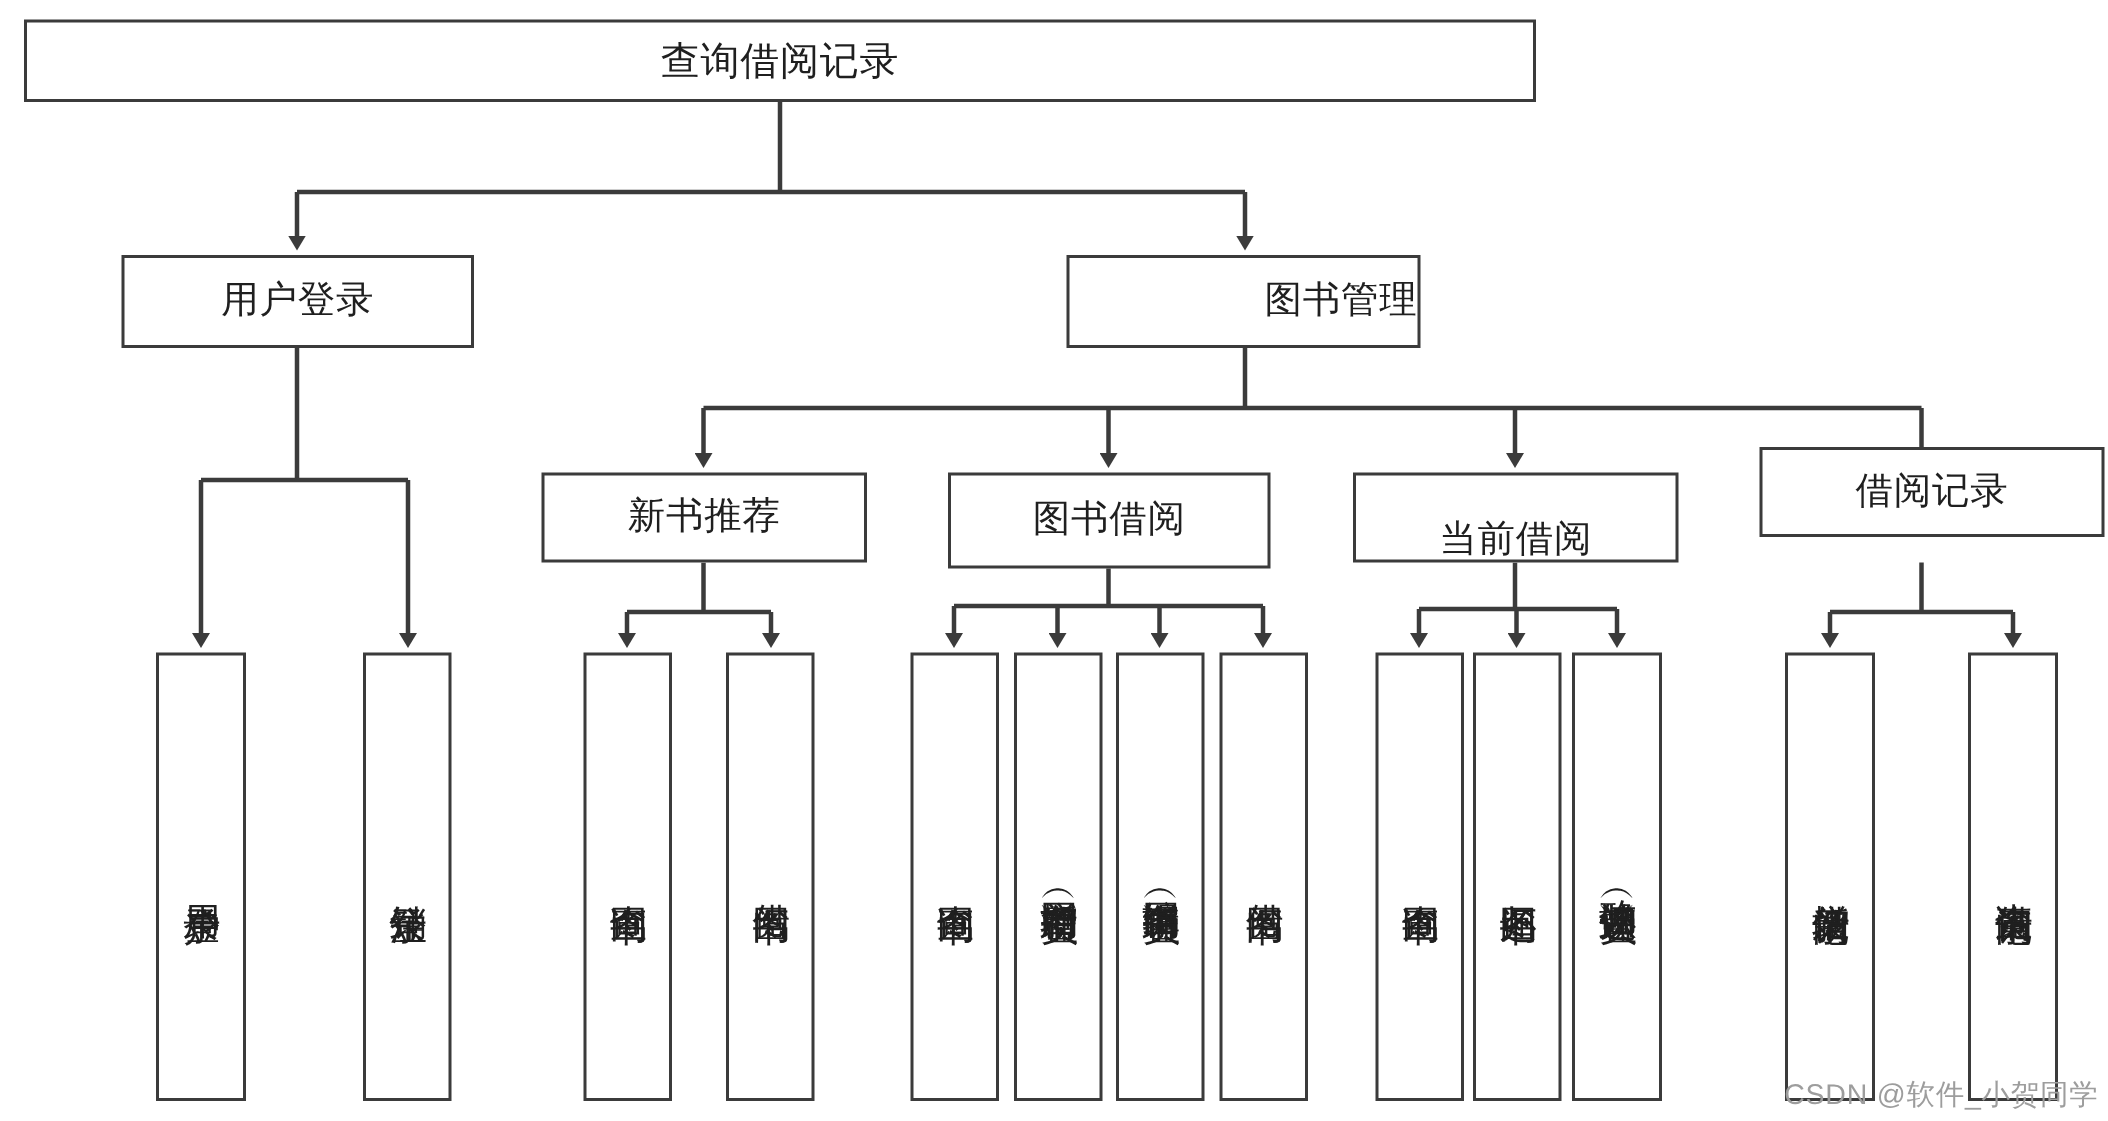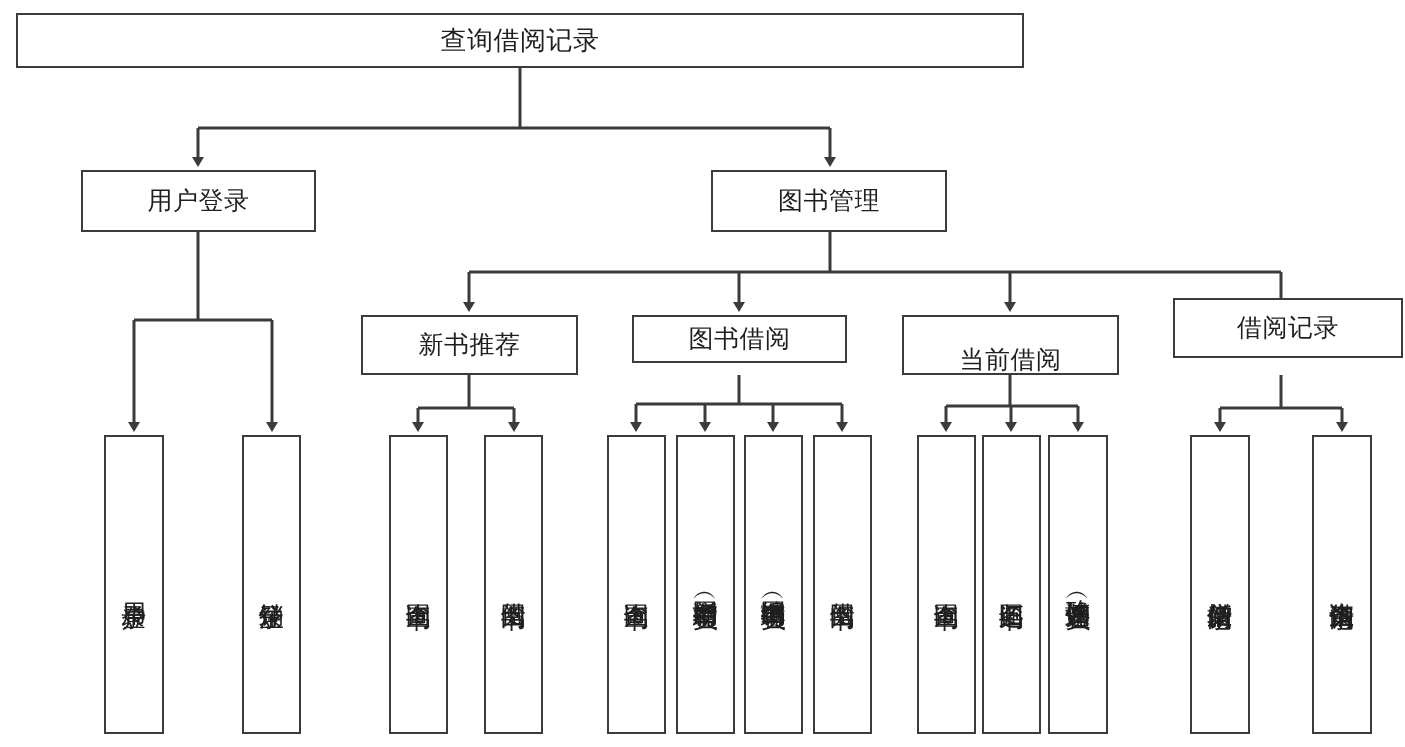--- a/index.html
+++ b/index.html
@@ -119,28 +119,28 @@
     </g>
   </svg>
 
   <div class="node horiz root" style="left:16px; top:13px; width:1008px; height:55px;">
     <span>查询借阅记录</span>
   </div>
 
   <div class="node horiz" style="left:81px; top:170px; width:235px; height:62px;">
     <span>用户登录</span>
   </div>
-  <div class="node horiz" style="left:711px; top:170px; width:236px; height:62px;">
+  <div class="node horiz" style="left:711px; top:170px; width:236px; height:62px;justify-content:flex-end;">
     <span>图书管理</span>
   </div>
 
   <div class="node horiz" style="left:361px; top:315px; width:217px; height:60px;justify-content:center;">
     <span>新书推荐</span>
   </div>
-  <div class="node horiz" style="left:632px; top:315px; width:215px; height:48px;">
+  <div class="node horiz" style="left:632px; top:315px; width:215px; height:64px;">
     <span>图书借阅</span>
   </div>
   <div class="node horiz" style="left:902px; top:315px; width:217px; height:60px;align-items:flex-end;">
     <span>当前借阅</span>
   </div>
   <div class="node horiz" style="left:1173px; top:298px; width:230px; height:60px;">
     <span>借阅记录</span>
   </div>
 
   <div class="node vert" style="left:104px; top:435px; width:60px; height:299px;">
@@ -176,14 +176,15 @@
   <div class="node vert" style="left:1048px; top:435px; width:60px; height:299px;">
     <span class="vtext">确认归还（管理员）</span>
   </div>
   <div class="node vert" style="left:1190px; top:435px; width:60px; height:299px;">
     <span class="vtext">新增借阅记录</span>
   </div>
   <div class="node vert" style="left:1312px; top:435px; width:60px; height:299px;">
     <span class="vtext">查询借阅记录</span>
   </div>
 
+  <div id="watermark">CSDN @软件_小贺同学</div>
 
 </div>
 
 </body></html>

